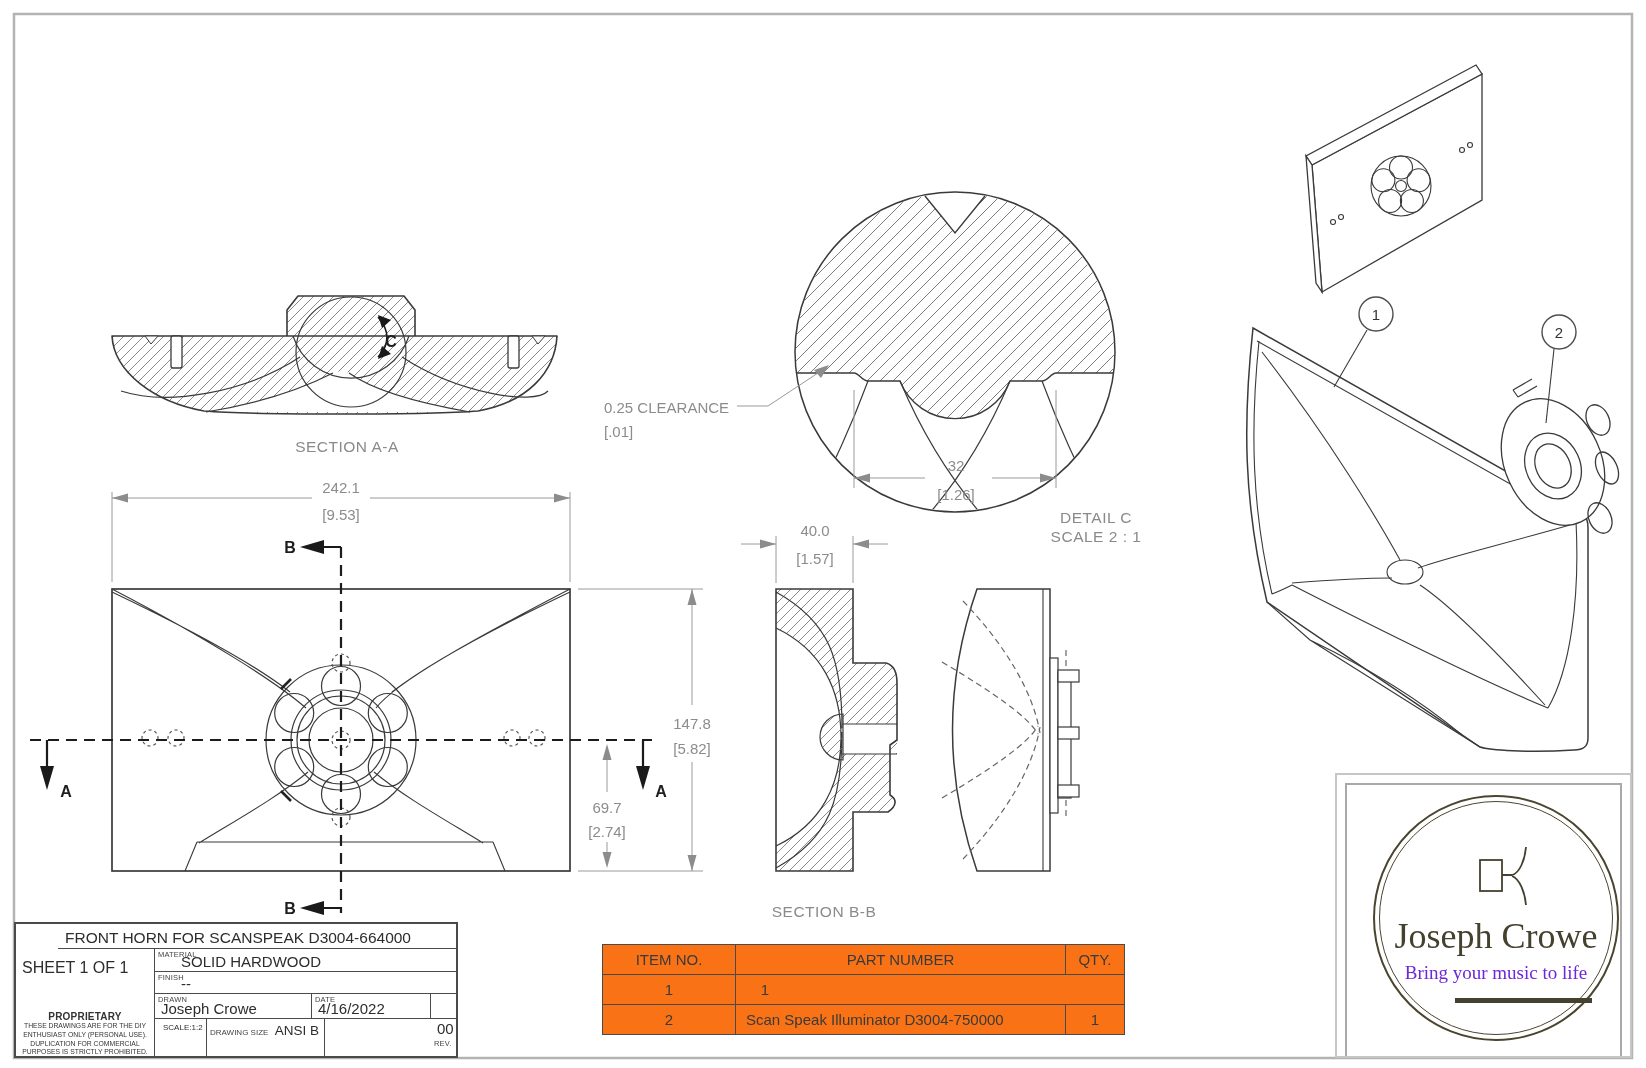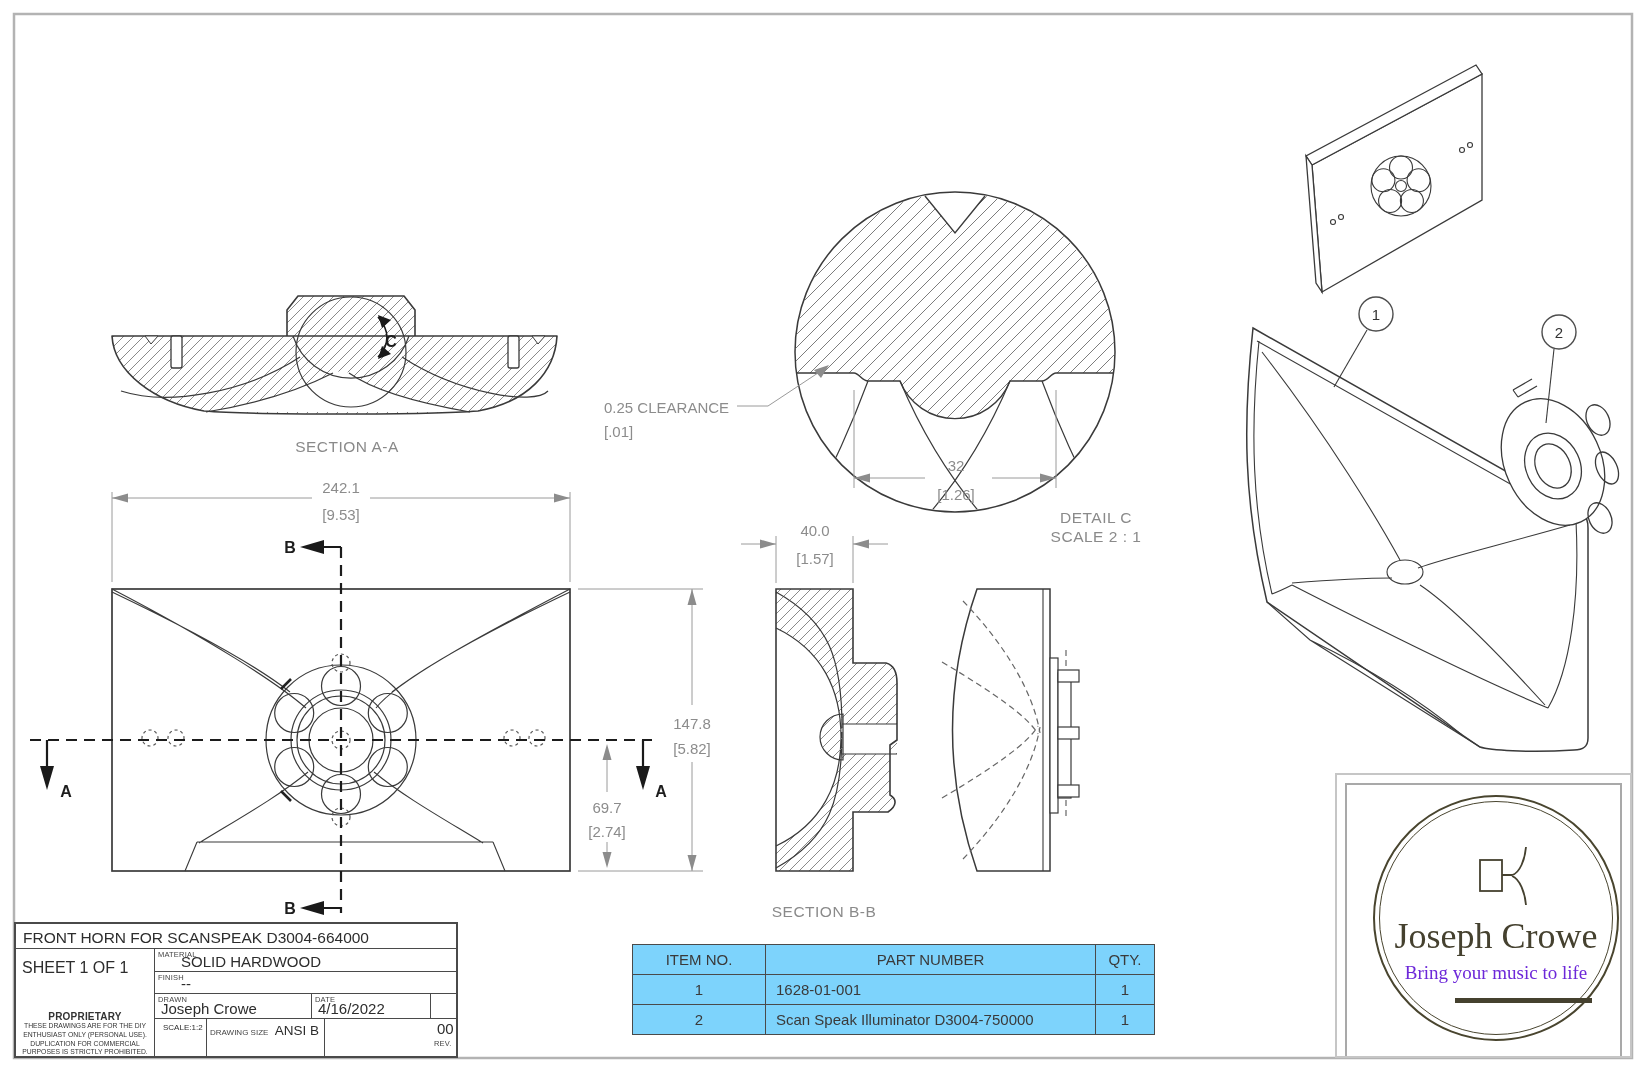--- a/index.html
+++ b/index.html
@@ -9,21 +9,21 @@
   svg text{font-family:"Liberation Sans",sans-serif;}
   .dtx{fill:#8c8c8c;font-size:15px;text-anchor:middle;}
   .dtx-s{fill:#8c8c8c;font-size:15px;text-anchor:start;}
   .vlabel{fill:#8a8a8a;font-size:15.5px;text-anchor:middle;letter-spacing:.5px;}
   .mark{fill:#1d1d1d;font-size:16px;font-weight:700;text-anchor:middle;}
   .bal{fill:#333;font-size:15px;text-anchor:middle;}
   
   .tblock{position:absolute;left:14px;top:922px;width:444px;height:136px;
           border:2px solid #4a4a4a;background:#fff;color:#2d2d2d;box-sizing:border-box;}
   .tb-title{height:25px;border-bottom:1.5px solid #4a4a4a;font-size:15.5px;
-            padding:5px 0 0 7px;box-sizing:border-box;white-space:nowrap;}
+            padding:5px 0 0 7px;box-sizing:border-box;white-space:nowrap;margin-left:42px;}
   .tb-body{display:flex;height:109px;}
   .tb-left{width:139px;border-right:1.5px solid #4a4a4a;position:relative;box-sizing:border-box;}
   .tb-sheet{font-size:16px;padding:10px 0 0 6px;}
   .tb-prop{position:absolute;top:62px;left:3px;right:3px;text-align:center;color:#333;}
   .tb-prop-title{font-size:10px;font-weight:bold;letter-spacing:.2px;}
   .tb-prop-text{font-size:6.8px;line-height:1.3;}
   .tb-right{flex:1;display:flex;flex-direction:column;min-width:0;}
   .tb-field{position:relative;border-bottom:1.2px solid #4a4a4a;box-sizing:border-box;}
   .f-dwg{height:26px;} .f-mat{height:23px;} .f-fin{height:22px;}
   .tb-label{position:absolute;top:1px;left:3px;font-size:7.5px;color:#444;letter-spacing:.2px;}
@@ -33,22 +33,22 @@
   .f-cell:last-child{border-right:none;}
   .w-drawn{width:157px;} .w-date{width:119px;} .w-rev{flex:1;margin-top:44px;}
   .f-cell .tb-value{left:6px;}
   .f-scale{flex:1;display:flex;box-sizing:border-box;}
   .s-c1{width:52px;border-right:1.2px solid #4a4a4a;font-size:8px;padding:4px 10px 0 8px;box-sizing:border-box;}
   .s-c2{width:118px;border-right:1.2px solid #4a4a4a;padding:2px 0 17px 3px;box-sizing:border-box;white-space:nowrap;}
   .s-c2 .lab{font-size:8px;color:#444;}
   .s-c2 .val{font-size:13.5px;margin-left:2px;}
   .s-c3{flex:1;}
   
-  .bom{position:absolute;left:632px;top:944px;width:523px;border:1.5px solid #4a4a4a;
-       background:#7dd3fc;font-size:15px;color:#3a3a3a;box-sizing:border-box;}
+  .bom{position:absolute;left:602px;top:944px;width:523px;border:1.5px solid #4a4a4a;
+       background:#f97316;font-size:15px;color:#3a3a3a;box-sizing:border-box;}
   .bom-row{display:flex;height:29px;border-top:1.5px solid #4a4a4a;}
   .bom-row:first-child{border-top:none;}
   .bc{display:flex;align-items:center;justify-content:center;box-sizing:border-box;
       border-right:1.5px solid #4a4a4a;white-space:nowrap;}
   .bc:last-child{border-right:none;}
   .bc1{width:133px;} .bc2{flex:1;} .bc3{width:58px;}
   .bc2.cellleft{justify-content:flex-start;padding-left:10px;}
   
   .logo-box{position:absolute;left:1335px;top:773px;width:297px;height:285px;
             border:2px solid #c6c6c6;box-sizing:border-box;background:#fff;}
@@ -348,21 +348,20 @@
   </div>
 
   <div class="bom">
     <div class="bom-row">
       <div class="bc bc1">ITEM NO.</div>
       <div class="bc bc2">PART NUMBER</div>
       <div class="bc bc3">QTY.</div>
     </div>
     <div class="bom-row">
       <div class="bc bc1">1</div>
-      <div class="bc bc2 cellleft">1628-01-001</div>
       <div class="bc bc3">1</div>
     </div>
     <div class="bom-row">
       <div class="bc bc1">2</div>
       <div class="bc bc2 cellleft">Scan Speak Illuminator D3004-750000</div>
       <div class="bc bc3">1</div>
     </div>
   </div>
 
   <div class="logo-box">

